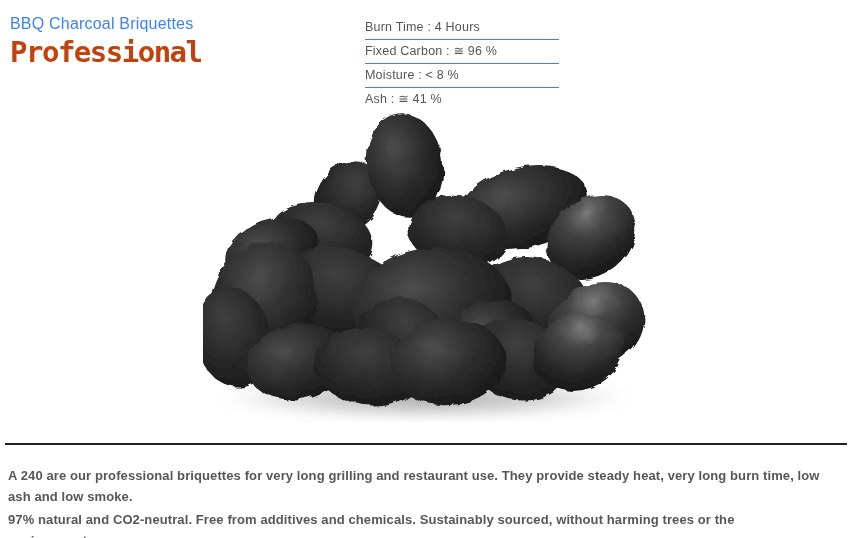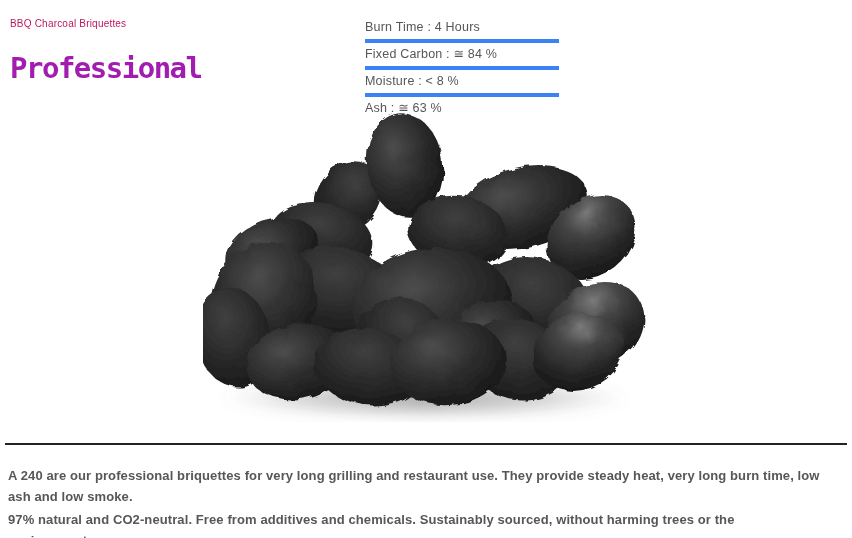--- a/index.html
+++ b/index.html
@@ -4,34 +4,34 @@
 <style>
   html,body{margin:0;padding:0;}
   body{
     width:852px;height:538px;position:relative;overflow:hidden;
     background:#ffffff;
     font-family:"Liberation Sans",sans-serif;
   }
   
   .header{position:absolute;left:10px;top:16px;}
   .subtitle{
-    font-size:10px;color:#be185d;letter-spacing:.2px;line-height:15px;
+    font-size:16px;color:#3b82f6;letter-spacing:.2px;line-height:15px;
   }
   .title{
-    margin-top:20px;
+    margin-top:4px;
     font-family:"DejaVu Sans Mono",monospace;
     font-weight:700;font-size:29px;line-height:34px;
-    letter-spacing:-1.5px;color:#a21caf;
+    letter-spacing:-1.5px;color:#c2410c;
   }
   
   .specs{position:absolute;left:365px;top:16px;width:194px;}
   .spec-row{
     height:23px;line-height:23px;
     font-size:12.5px;color:#565656;letter-spacing:.2px;
-    border-bottom:4px solid #3b82f6;
+    border-bottom:1px solid #3b82f6;
     white-space:nowrap;
   }
   .spec-row:last-child{border-bottom:none;}
   
   .product-image{position:absolute;left:203px;top:112px;width:445px;height:310px;}
   .product-image svg{display:block;}
   
   .divider{position:absolute;left:5px;right:5px;top:443px;height:2px;background:#232323;}
   
   .description{position:absolute;left:8px;top:465px;width:812px;}
@@ -43,23 +43,23 @@
 </head>
 <body>
 
 <div class="header">
   <div class="subtitle">BBQ Charcoal Briquettes</div>
   <div class="title">Professional</div>
 </div>
 
 <div class="specs">
   <div class="spec-row">Burn Time : 4 Hours</div>
-  <div class="spec-row">Fixed Carbon : ≅ 84 %</div>
+  <div class="spec-row">Fixed Carbon : ≅ 96 %</div>
   <div class="spec-row">Moisture : &lt; 8 %</div>
-  <div class="spec-row">Ash : ≅ 63 %</div>
+  <div class="spec-row">Ash : ≅ 41 %</div>
 </div>
 
 <div class="product-image">
   <svg width="445" height="310" viewBox="0 0 445 310" xmlns="http://www.w3.org/2000/svg">
     <defs>
       <radialGradient id="g1" cx="38%" cy="32%" r="78%">
         <stop offset="0%" stop-color="#4d4d4d"></stop>
         <stop offset="40%" stop-color="#323232"></stop>
         <stop offset="75%" stop-color="#202020"></stop>
         <stop offset="100%" stop-color="#141414"></stop>

